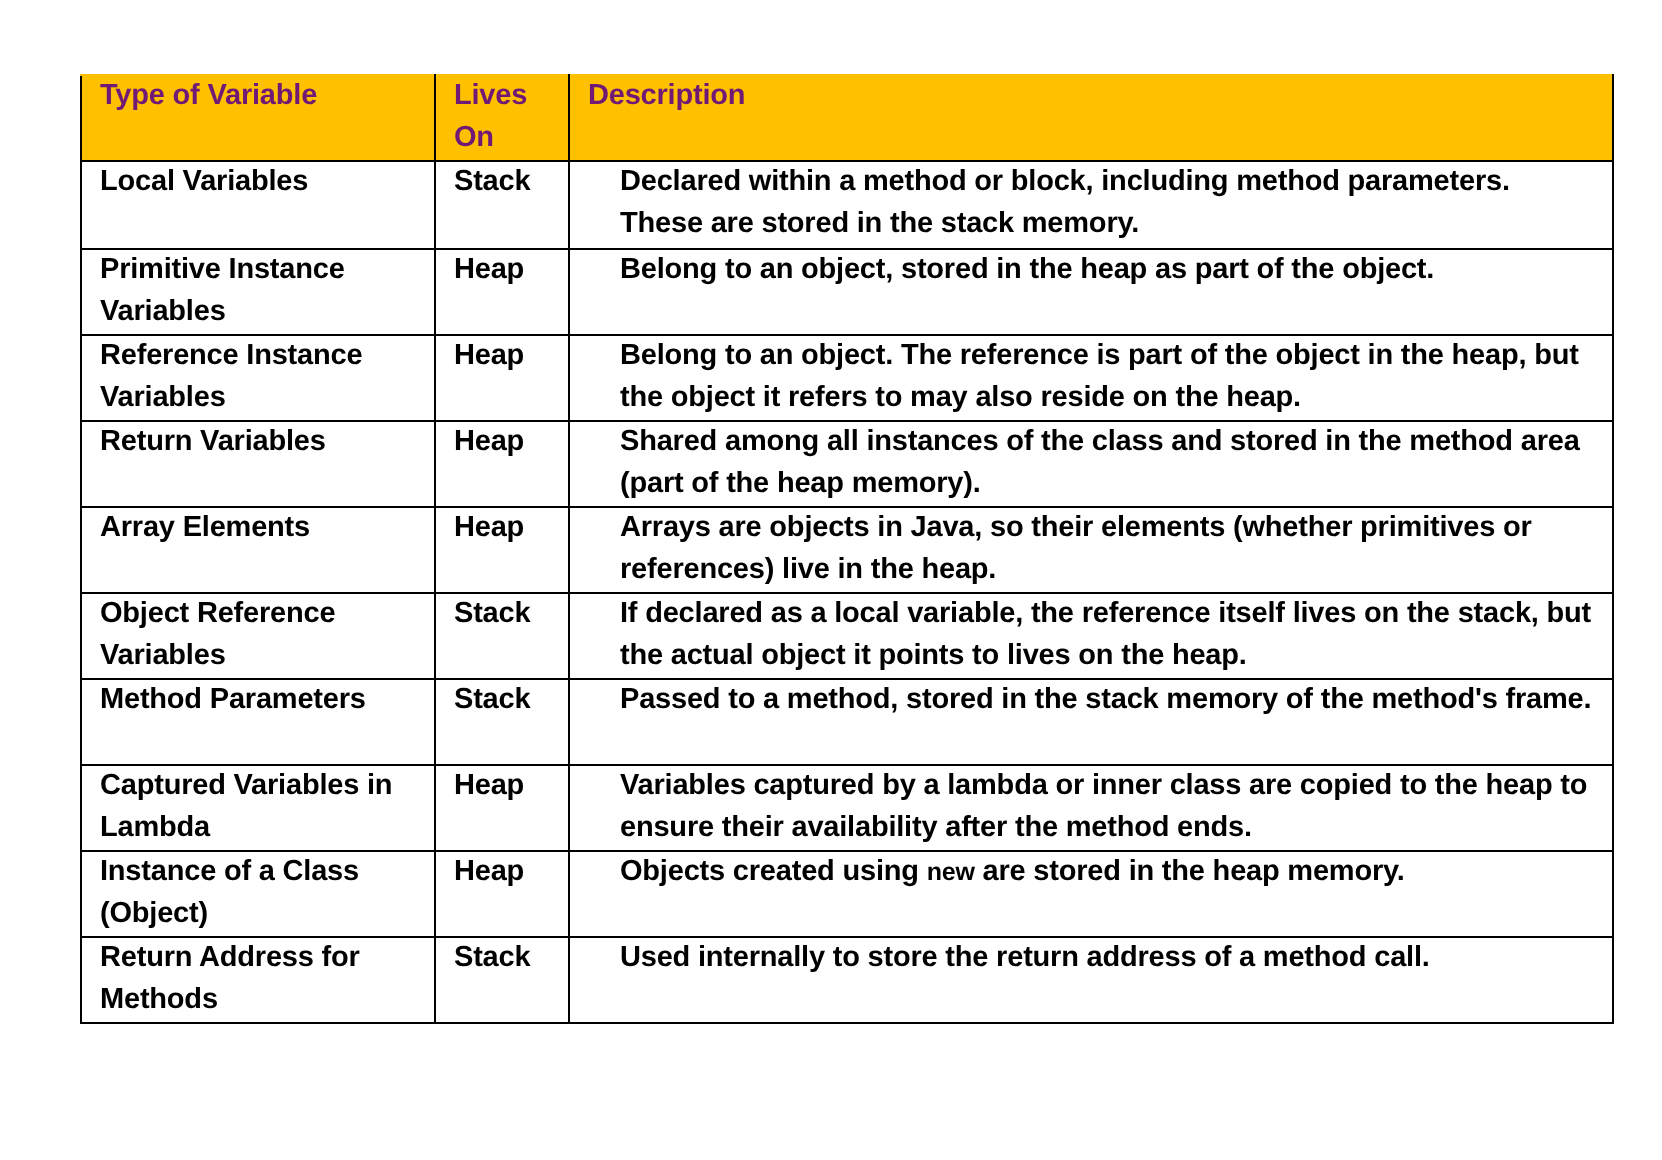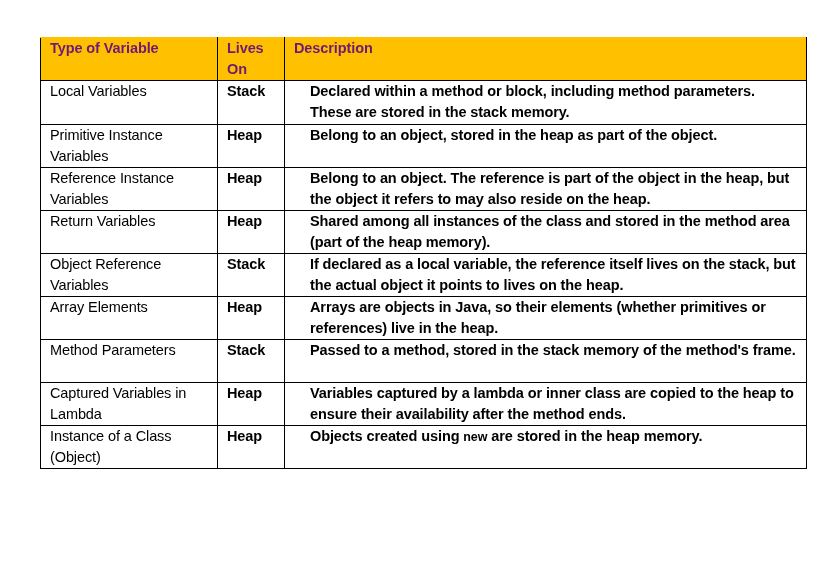--- a/index.html
+++ b/index.html
@@ -44,21 +44,21 @@
       height: 42px;
       border-top: 1px solid #FFC000;
       border-left-color: #000000;
     }
     thead th:first-child { border-left: 1px solid #000; }
     tbody td {
       height: 42px;
       background: #ffffff;
       font-weight: bold;
     }
-    td.type { font-weight: normal; }
+    td.type { font-weight: bold; }
     td.lives { padding-left: 9px; }
     td.desc { padding-left: 25px; padding-right: 6px; }
     .code-word {
       font-size: 12.5px;
     }
   </style>
 </head>
 <body>
 
 <div class="table-wrap">
@@ -90,39 +90,44 @@
         <td class="type">Reference Instance Variables</td>
         <td class="lives">Heap</td>
         <td class="desc">Belong to an object. The reference is part of the object in the heap, but the object it refers to may also reside on the heap.</td>
       </tr>
       <tr>
         <td class="type">Return Variables</td>
         <td class="lives">Heap</td>
         <td class="desc">Shared among all instances of the class and stored in the method area (part of the heap memory).</td>
       </tr>
       <tr>
+        <td class="type">Array Elements</td>
+        <td class="lives">Heap</td>
+        <td class="desc">Arrays are objects in Java, so their elements (whether primitives or references) live in the heap.</td>
+      </tr>
+      <tr>
         <td class="type">Object Reference Variables</td>
         <td class="lives">Stack</td>
         <td class="desc">If declared as a local variable, the reference itself lives on the stack, but the actual object it points to lives on the heap.</td>
-      </tr>
-      <tr>
-        <td class="type">Array Elements</td>
-        <td class="lives">Heap</td>
-        <td class="desc">Arrays are objects in Java, so their elements (whether primitives or references) live in the heap.</td>
       </tr>
       <tr>
         <td class="type">Method Parameters</td>
         <td class="lives">Stack</td>
         <td class="desc">Passed to a method, stored in the stack memory of the method's frame.</td>
       </tr>
       <tr>
         <td class="type">Captured Variables in Lambda</td>
         <td class="lives">Heap</td>
         <td class="desc">Variables captured by a lambda or inner  class are copied to the heap to ensure their availability after the method ends.</td>
       </tr>
       <tr>
         <td class="type">Instance of a Class (Object)</td>
         <td class="lives">Heap</td>
         <td class="desc"><span>Objects created using </span><span class="code-word">new</span><span> are stored in the heap memory.</span></td>
       </tr>
+      <tr>
+        <td class="type">Return Address for Methods</td>
+        <td class="lives">Stack</td>
+        <td class="desc">Used internally to store the return address of a method call.</td>
+      </tr>
     </tbody>
   </table>
 </div>
 
 </body></html>

